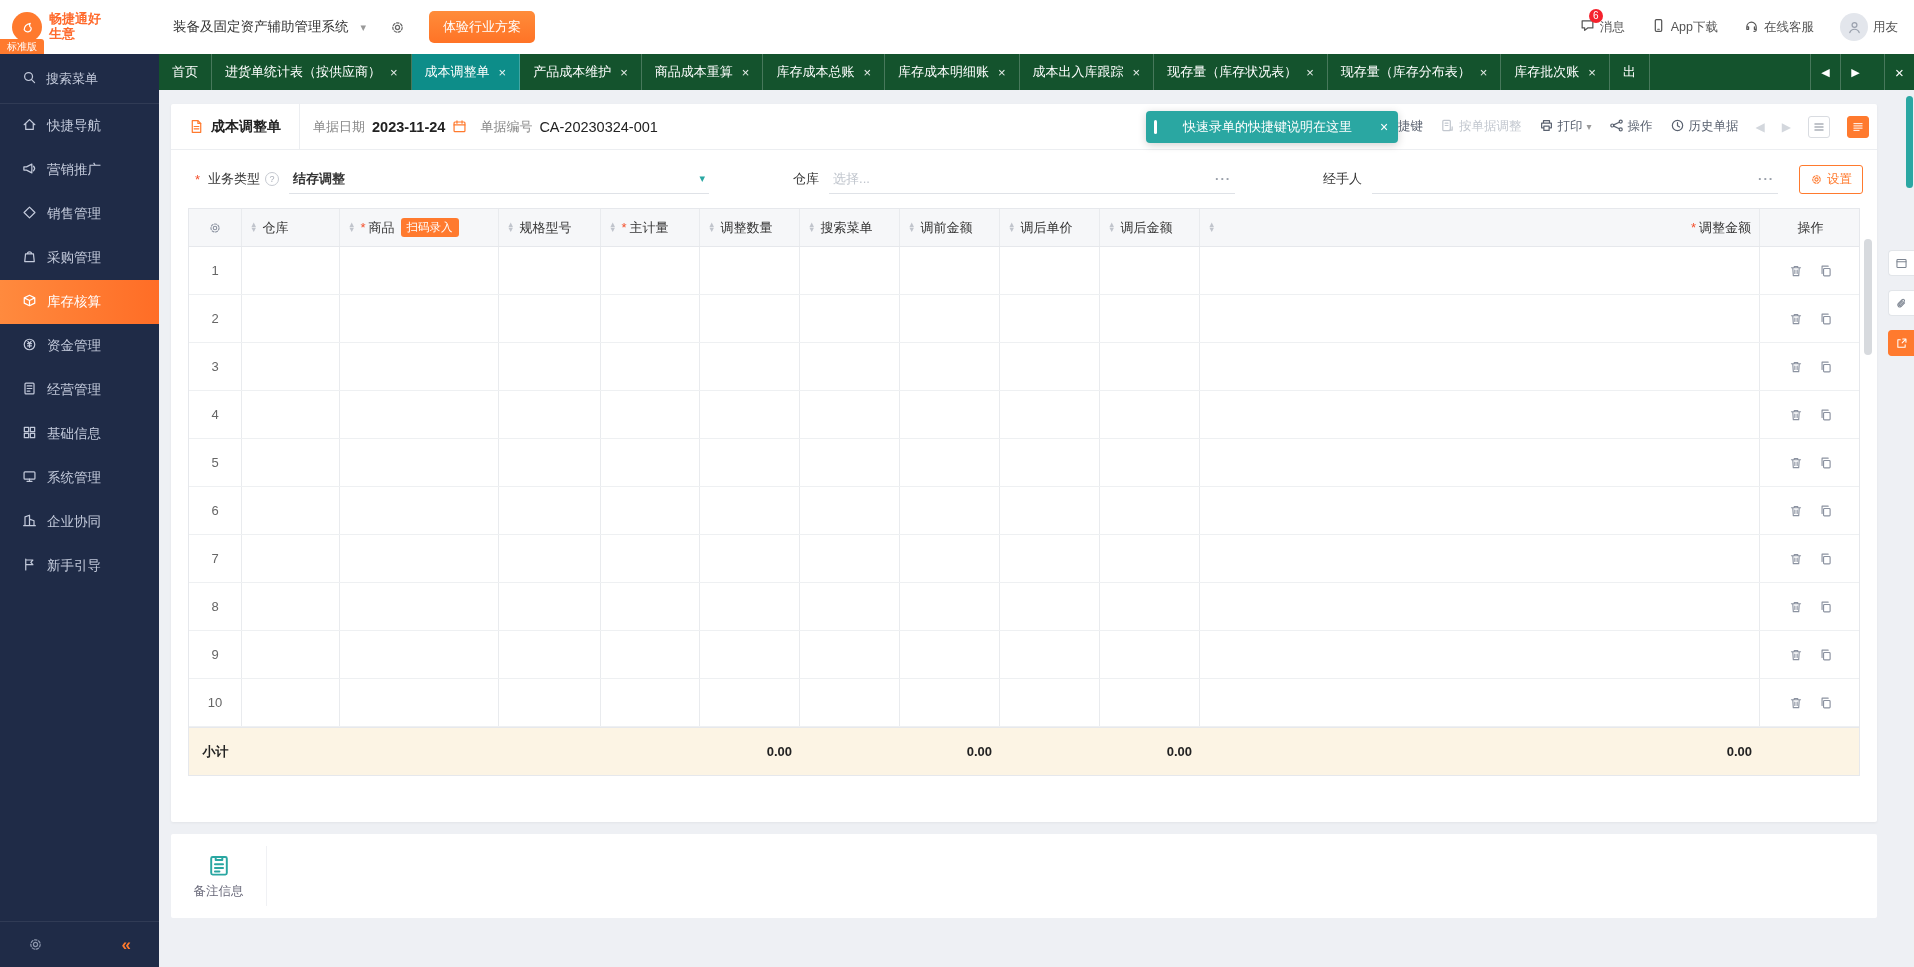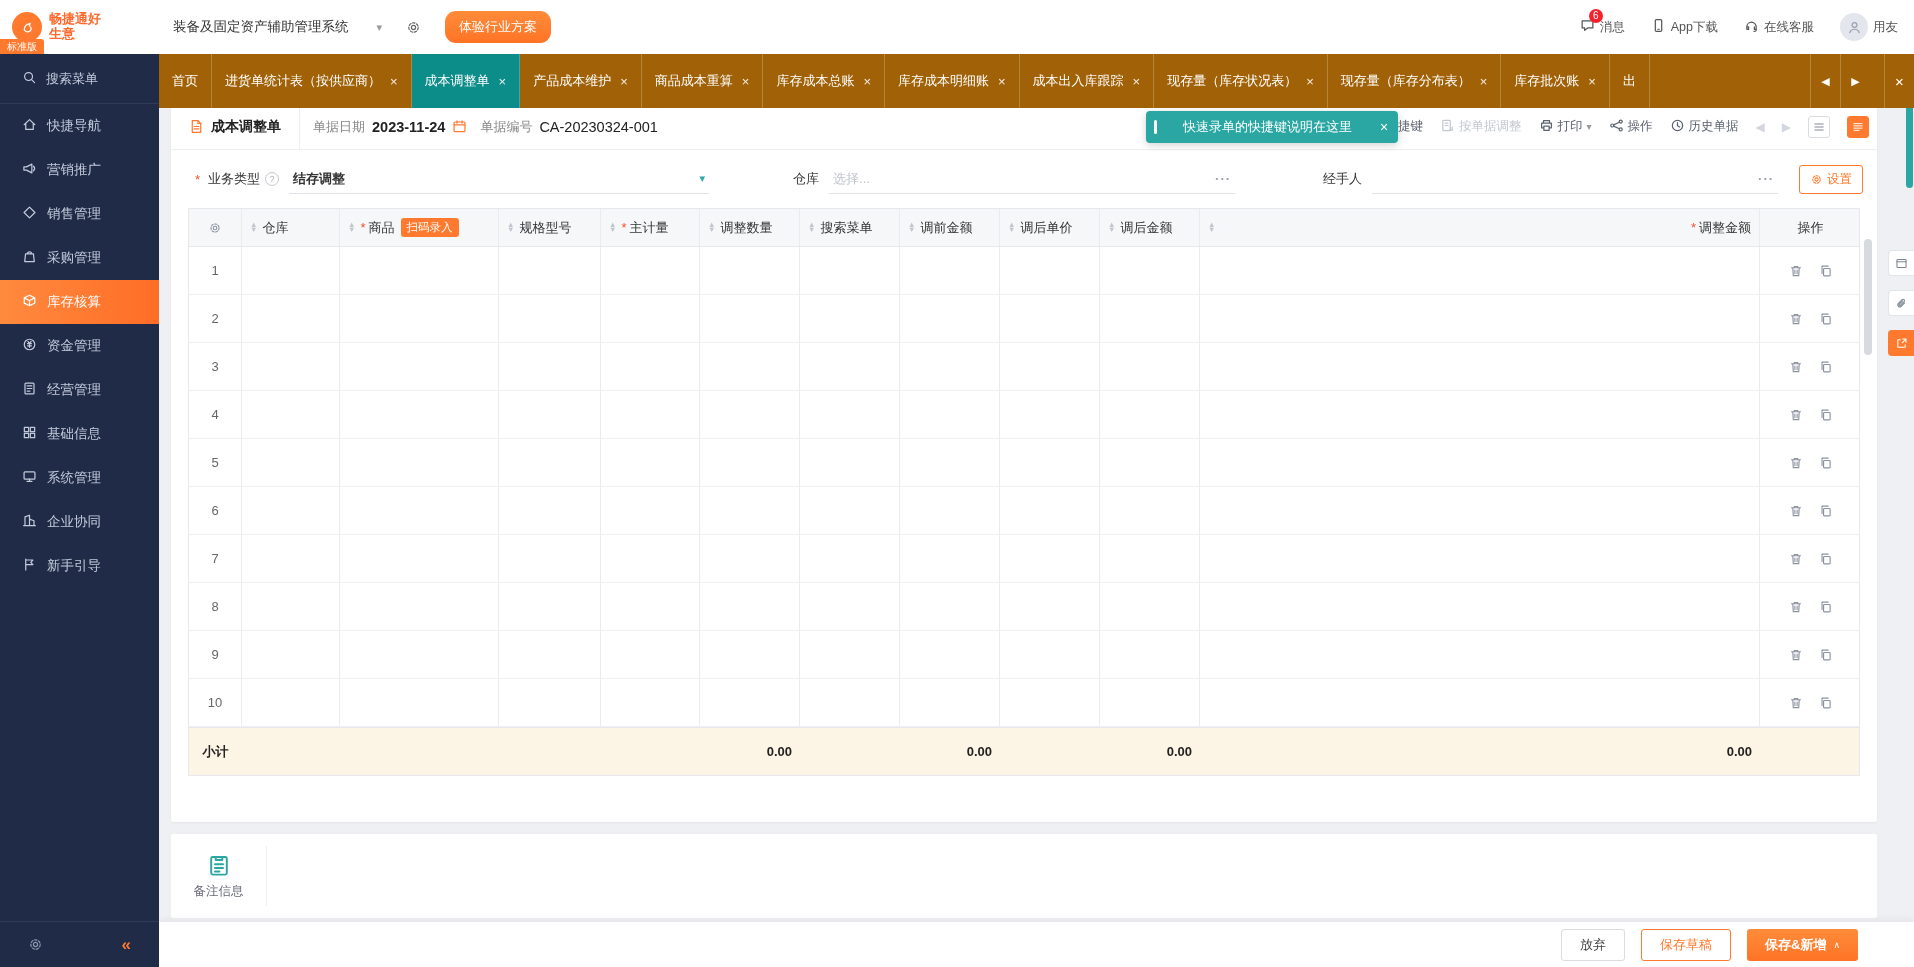--- a/index.html
+++ b/index.html
@@ -7,40 +7,40 @@
 body{font-family:"Liberation Sans","DejaVu Sans",sans-serif;font-size:13px;color:#333;background:#eef0f4}
 svg.i{width:15px;height:15px;fill:none;stroke:currentColor;stroke-width:1.3;stroke-linecap:round;stroke-linejoin:round;flex:none}
 .app{position:relative;width:1914px;height:967px;overflow:hidden}
 
 
 .topbar{position:absolute;top:0;left:0;right:0;height:54px;background:#fff;display:flex;align-items:center;z-index:40}
 .logo-area{position:relative;width:159px;height:100%;flex:none;display:flex;align-items:center;gap:7px;padding-left:12px}
 .logo-circle{width:30px;height:30px;border-radius:50%;background:#ff7a2e;display:flex;align-items:center;justify-content:center;color:#fff;flex:none;font-weight:700}
 .logo-text{color:#ff6a2c;font-weight:700;font-size:13px;width:60px;line-height:1.15}
 .edition-tag{position:absolute;left:0;bottom:0;background:#ff7a2e;color:#fff;font-size:10px;line-height:15px;padding:0 7px;border-radius:0 3px 0 0}
-.sys-select{display:flex;align-items:center;gap:28px;margin-left:14px;cursor:pointer;font-size:13.5px;color:#333}
+.sys-select{display:flex;align-items:center;gap:12px;margin-left:14px;cursor:pointer;font-size:13.5px;color:#333}
 .chev-gray{color:#999;font-size:11px}
 .top-gear{margin-left:24px;color:#666;cursor:pointer;display:flex}
-.promo-btn{margin-left:24px;background:linear-gradient(180deg,#ff8c3a,#ff7326);color:#fff;border:none;font-size:13px;padding:7px 14px;border-radius:11px;cursor:pointer;font-family:inherit}
+.promo-btn{margin-left:24px;background:linear-gradient(180deg,#ff8c3a,#ff7326);color:#fff;border:none;font-size:13px;padding:7px 14px;border-radius:5px;cursor:pointer;font-family:inherit}
 .topbar-right{margin-left:auto;display:flex;align-items:center;gap:26px;padding-right:16px;color:#555}
 .top-item{display:flex;align-items:center;gap:5px;font-size:12.5px;cursor:pointer;position:relative}
 .badge{position:absolute;top:-9px;left:9px;background:#f5222d;color:#fff;font-size:10px;line-height:14px;min-width:14px;text-align:center;border-radius:8px;padding:0 3px}
 .avatar{width:28px;height:28px;border-radius:50%;background:#e3e6ec;color:#9aa1ad;display:flex;align-items:center;justify-content:center}
 .username{font-size:12.5px;color:#555;cursor:pointer}
 
 
 .sidebar{position:absolute;left:0;top:54px;bottom:0;width:159px;background:#1f2b47;color:#c3cadb;display:flex;flex-direction:column;z-index:35}
 .side-search{height:50px;display:flex;align-items:center;gap:9px;padding-left:22px;border-bottom:1px solid rgba(255,255,255,.08);cursor:pointer;font-size:13px;flex:none}
 .nav-item{height:44px;display:flex;align-items:center;gap:10px;padding-left:22px;cursor:pointer;font-size:13.5px;flex:none}
 .nav-item.active{background:linear-gradient(90deg,#ff8a3e,#ff6d26);color:#fff}
 .side-bottom{margin-top:auto;height:46px;border-top:1px solid rgba(255,255,255,.08);display:flex;align-items:center;justify-content:space-between;padding:0 28px;color:#8d97ad}
 .collapse{color:#ff7a2e;font-weight:700;font-size:17px;cursor:pointer;line-height:1}
 
 
-.tabbar{position:absolute;left:159px;top:54px;right:0;height:54px;background:#a16207;display:flex;color:#fff;z-index:30;align-items:stretch}
+.tabbar{position:absolute;left:159px;top:54px;right:0;height:36px;background:#14532d;display:flex;color:#fff;z-index:30;align-items:stretch}
 .tab{flex:none;display:flex;align-items:center;gap:9px;padding:0 13px;font-size:13px;border-right:1px solid rgba(255,255,255,.22);cursor:pointer;white-space:nowrap}
 .tab.active{background:#0d8d89}
 .tab .x{font-size:13px;opacity:.9;line-height:1}
 .tab-spacer{flex:1}
 .tab-ctrl{flex:none;width:30px;display:flex;align-items:center;justify-content:center;cursor:pointer;font-size:11px;border-left:1px solid rgba(255,255,255,.22)}
 .tab-ctrl.xall{margin-left:14px;font-size:15px}
 
 
 .card{position:absolute;left:171px;top:104px;width:1706px;height:718px;background:#fff;border-radius:2px;box-shadow:0 1px 3px rgba(0,0,0,.05)}
 .doc-header{position:relative;height:46px;display:flex;align-items:center;border-bottom:1px solid #eceef1}
@@ -839,28 +839,20 @@
       <span style="color:#2aa7a2;display:flex">
         <svg class="i" viewBox="0 0 16 16" style="width:24px;height:24px">
             <rect x="2.8" y="2.6" width="10.4" height="11.8" rx="1"></rect>
             <path d="M5.8 2.6h4.4v2H5.8zM5.3 7.5h5.4M5.3 10h5.4M5.3 12.3h3"></path>
           </svg>
       </span>
       <span>备注信息</span>
     </div>
   </section>
 
-  <footer class="footbar">
-    <button class="btn btn-plain">放弃</button>
-    <button class="btn btn-outline-orange">保存草稿</button>
-    <button class="btn btn-orange">
-      <span>保存&amp;新增</span>
-      <span class="up">∧</span>
-    </button>
-  </footer>
 
   <div class="edge-tools">
     <div class="edge-btn">
       <svg class="i" viewBox="0 0 16 16" style="width:13px;height:13px">
           <rect x="2.4" y="3" width="11.2" height="10" rx="1"></rect>
           <path d="M2.4 5.8h11.2"></path>
         </svg>
     </div>
     <div class="edge-btn">
       <svg class="i" viewBox="0 0 16 16" style="width:13px;height:13px">

